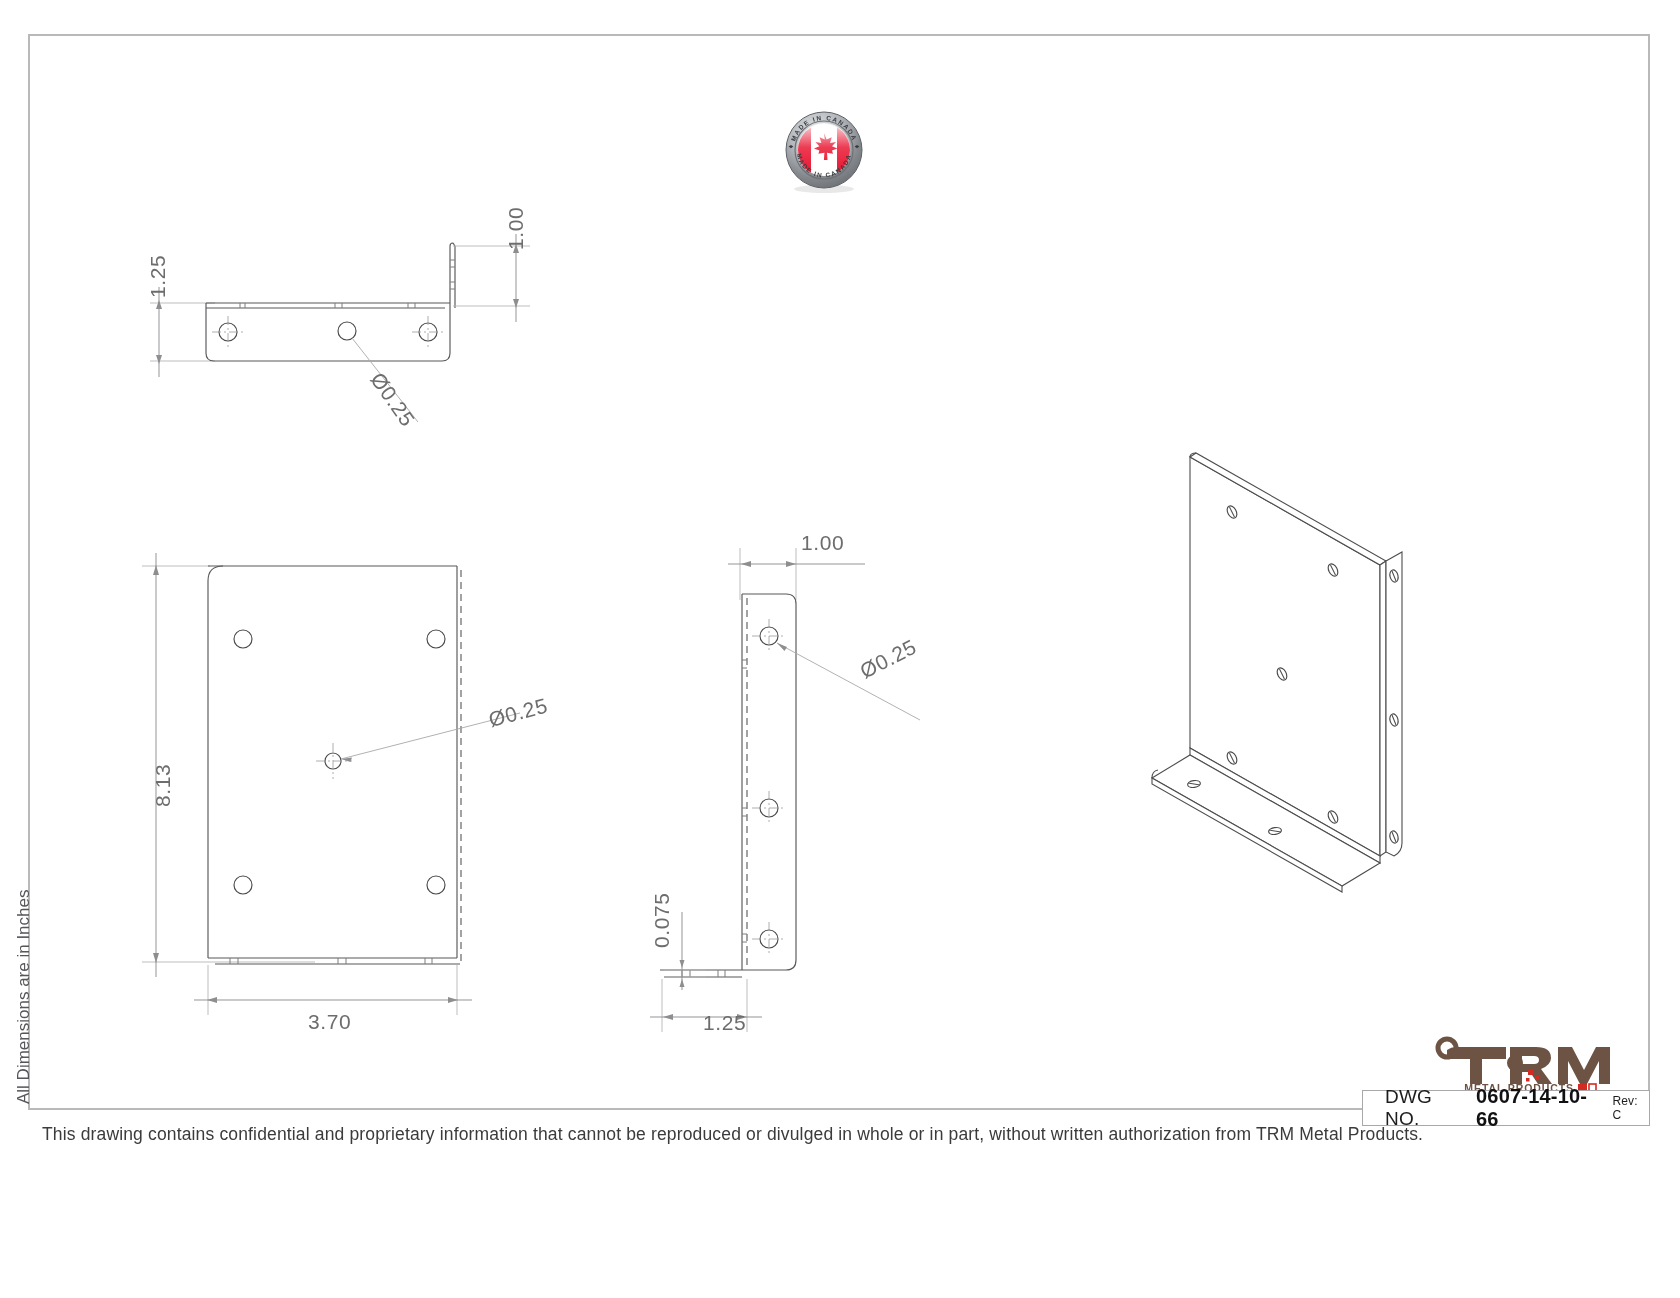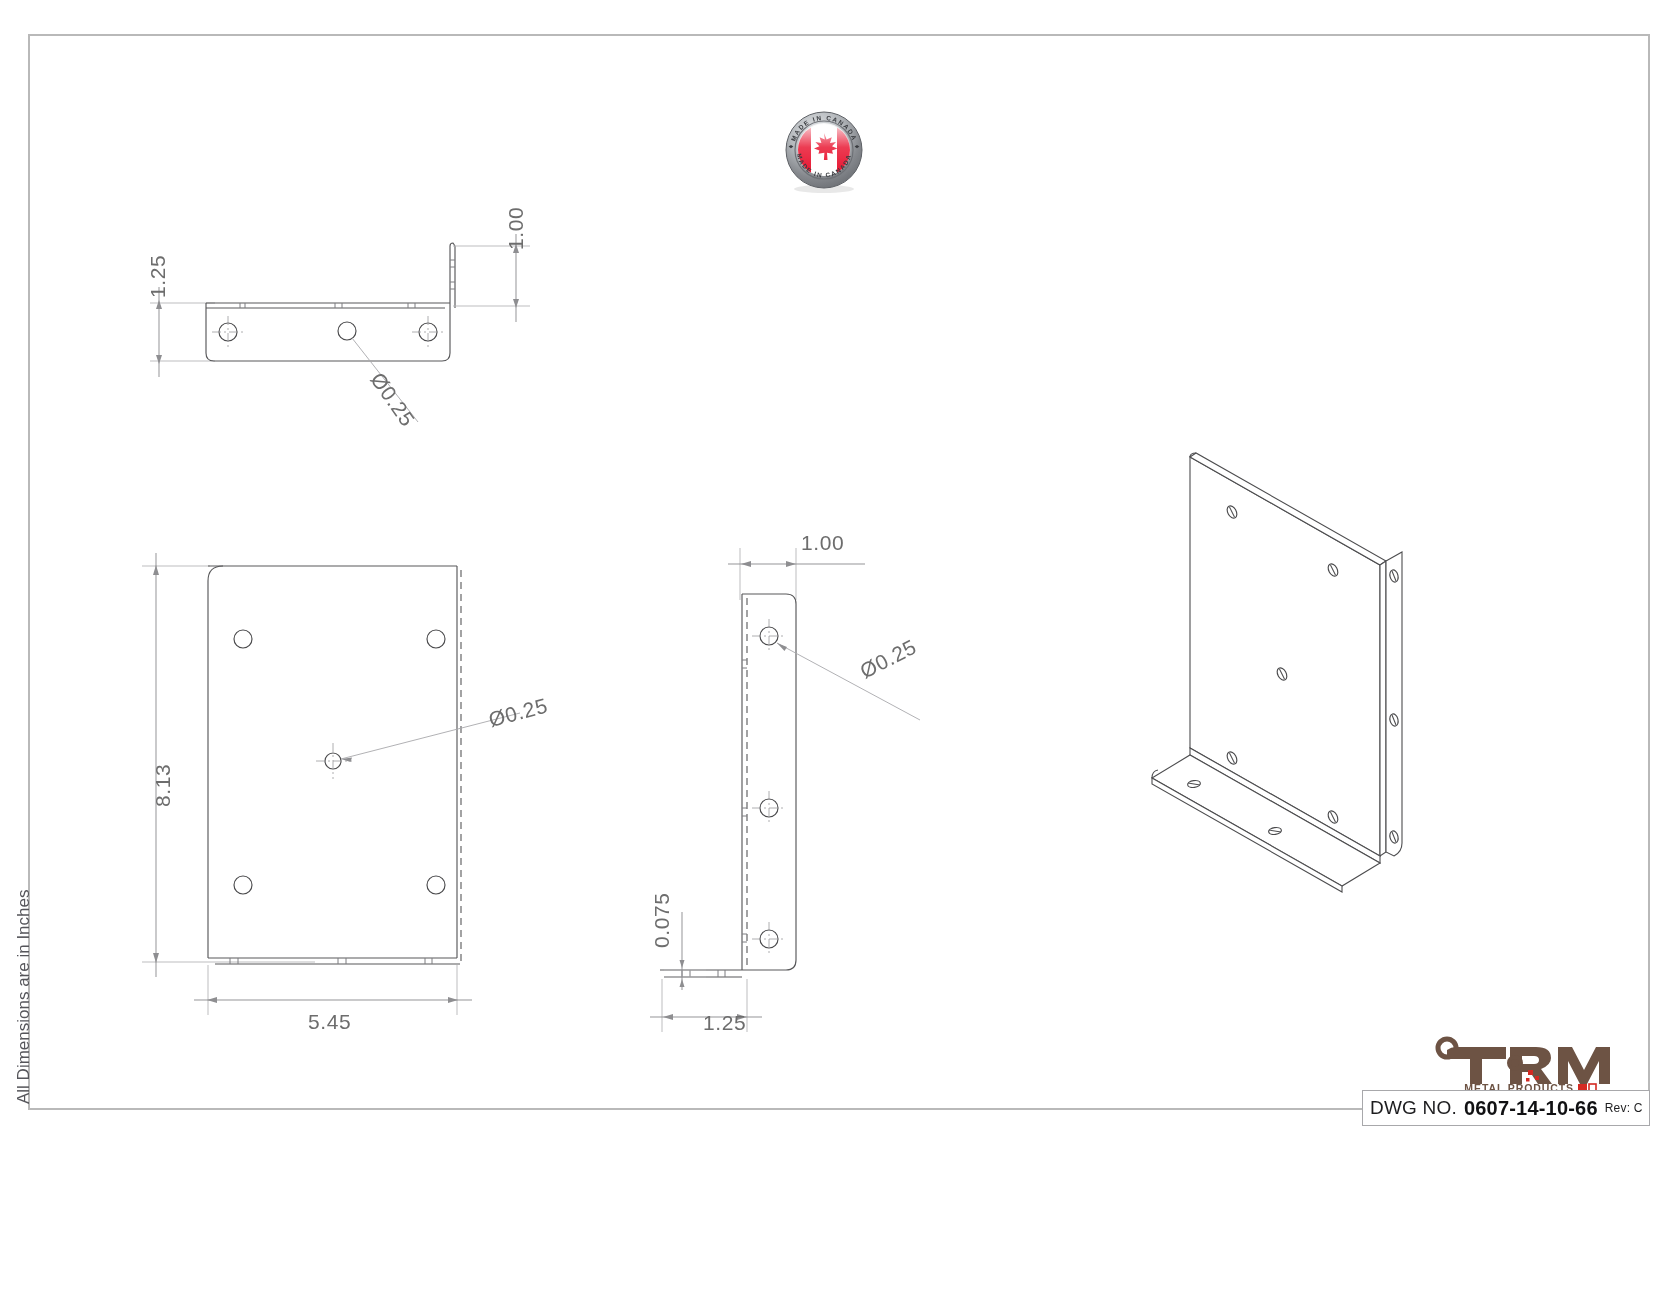--- a/index.html
+++ b/index.html
@@ -78,21 +78,21 @@
     position: absolute;
     left: 1362px;
     top: 1090px;
     width: 288px;
     height: 36px;
     border: 1.5px solid #a8a8ab;
     box-sizing: border-box;
     background: #fff;
     display: flex;
     align-items: center;
-    padding-left: 7px;
+    padding-left: 22px;
     gap: 7px;
   }
   #dwg-box .lbl { font-size: 19px; color: #1d1d1f; letter-spacing: 0.2px; }
   #dwg-box .num { font-size: 20px; color: #111113; font-weight: bold; letter-spacing: 0.2px; }
   #dwg-box .rev { font-size: 12px; color: #1d1d1f; letter-spacing: 0.2px; }
 
   #trm-logo {
     position: absolute;
     left: 1418px;
     top: 1032px;
@@ -239,21 +239,21 @@
     <path class="thin" d="M221 214 L400 168"></path>
     <path class="arrowf" d="M221 214 l11 -1.5 -1.5 4.5 z"></path>
 
     <path class="ext" d="M88 420 L88 470"></path>
     <path class="ext" d="M337 420 L337 470"></path>
     <path class="dimline" d="M74 455 L352 455"></path>
     <path class="arrowf" d="M87 455 l10 3 0 -6 z"></path>
     <path class="arrowf" d="M338 455 l-10 3 0 -6 z"></path>
   </svg>
   <div class="dim-text" style="left:151px; top:807px; transform: rotate(-90deg); transform-origin: 0 0;">8.13</div>
-  <div class="dim-text" style="left:308px; top:1010px;">5.45</div>
+  <div class="dim-text" style="left:308px; top:1010px;">3.70</div>
   <div class="dim-text" style="left:486px; top:709px; transform: rotate(-15deg); transform-origin: 0 0;">Ø0.25</div>
 
   <svg class="view" id="svg-side" style="left:620px; top:520px;" width="330" height="530" viewBox="0 0 330 530">
 
     <path class="ext" d="M120 28 L120 80"></path>
     <path class="ext" d="M176 28 L176 80"></path>
     <path class="dimline" d="M108 44 L245 44"></path>
     <path class="arrowf" d="M121 44 l10 3 0 -6 z"></path>
     <path class="arrowf" d="M176 44 l-10 3 0 -6 z"></path>
 
@@ -365,20 +365,21 @@
       <path class="isoline" d="M 58 383 L 70 385" stroke-width="0.8"></path>
     </g>
     <g>
       <ellipse class="hole" cx="145" cy="431" rx="6.4" ry="3.4" transform="rotate(-8 145 431)"></ellipse>
       <path class="isoline" d="M 139 430 L 151 432" stroke-width="0.8"></path>
     </g>
   </svg>
 
   <div id="side-note">All Dimensions are in Inches</div>
 
+  <div id="footer-note">This drawing contains confidential and proprietary information that cannot be reproduced or divulged in whole or in part, without written authorization from TRM Metal Products.</div>
 
   <div id="trm-logo">
     <svg width="232" height="62" viewBox="0 0 232 62">
       <g fill="#6d5344">
 
         <circle cx="29" cy="16" r="9" fill="none" stroke="#6d5344" stroke-width="5"></circle>
         <path d="M29 21 L29 27 L52 27 L52 52 L64 52 L64 27 L88 27 L88 15 L38 15 Q33 15 29 18 Z"></path>
 
         <path d="M92 15 L92 52 L104 52 L104 40 L112 40 L120 52 L134 52 L123 37
                  Q133 33 133 26 Q133 15 118 15 Z

